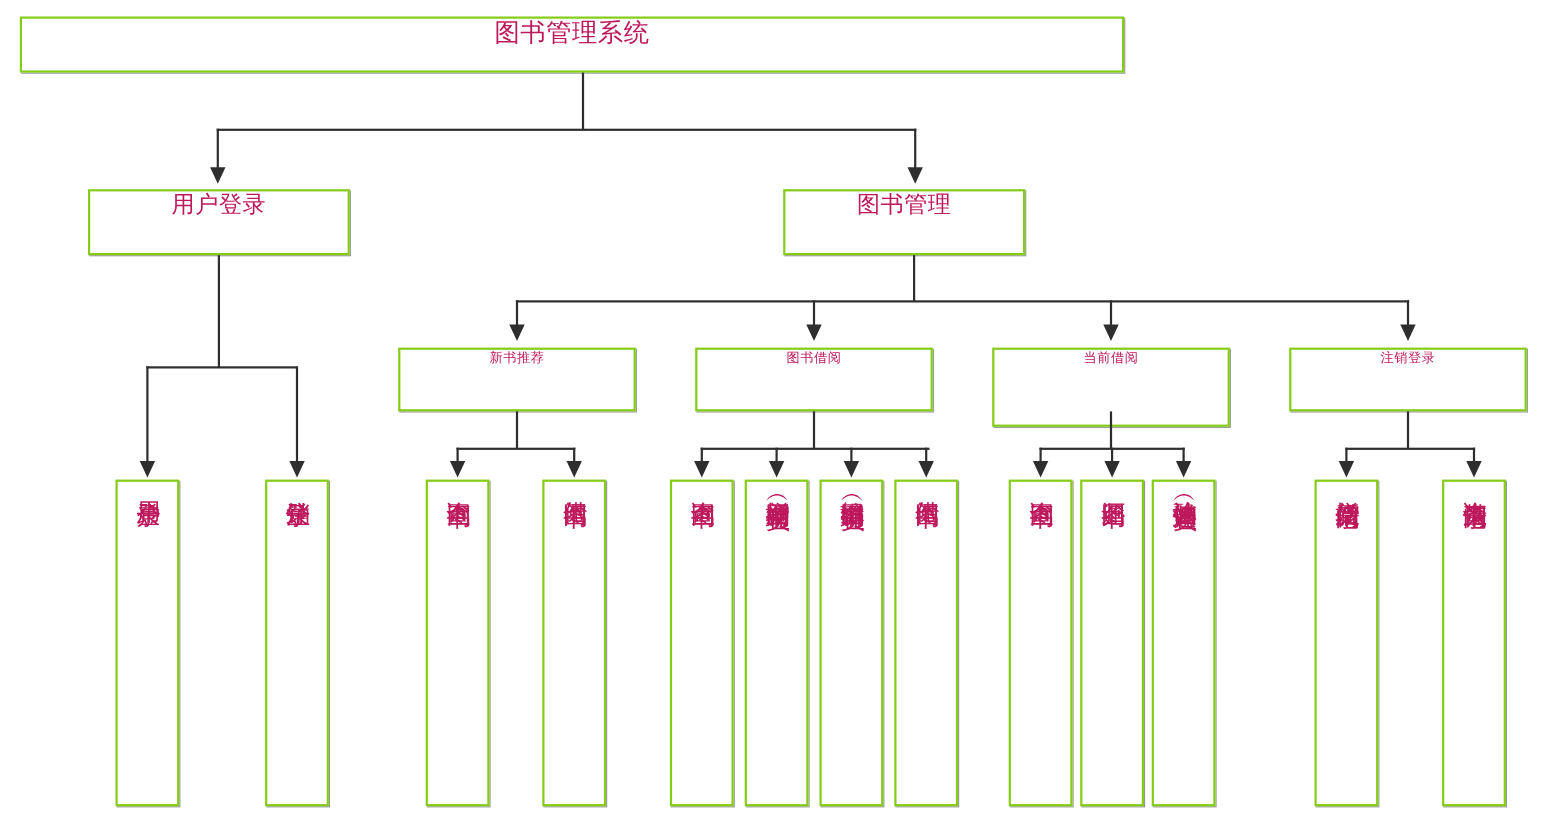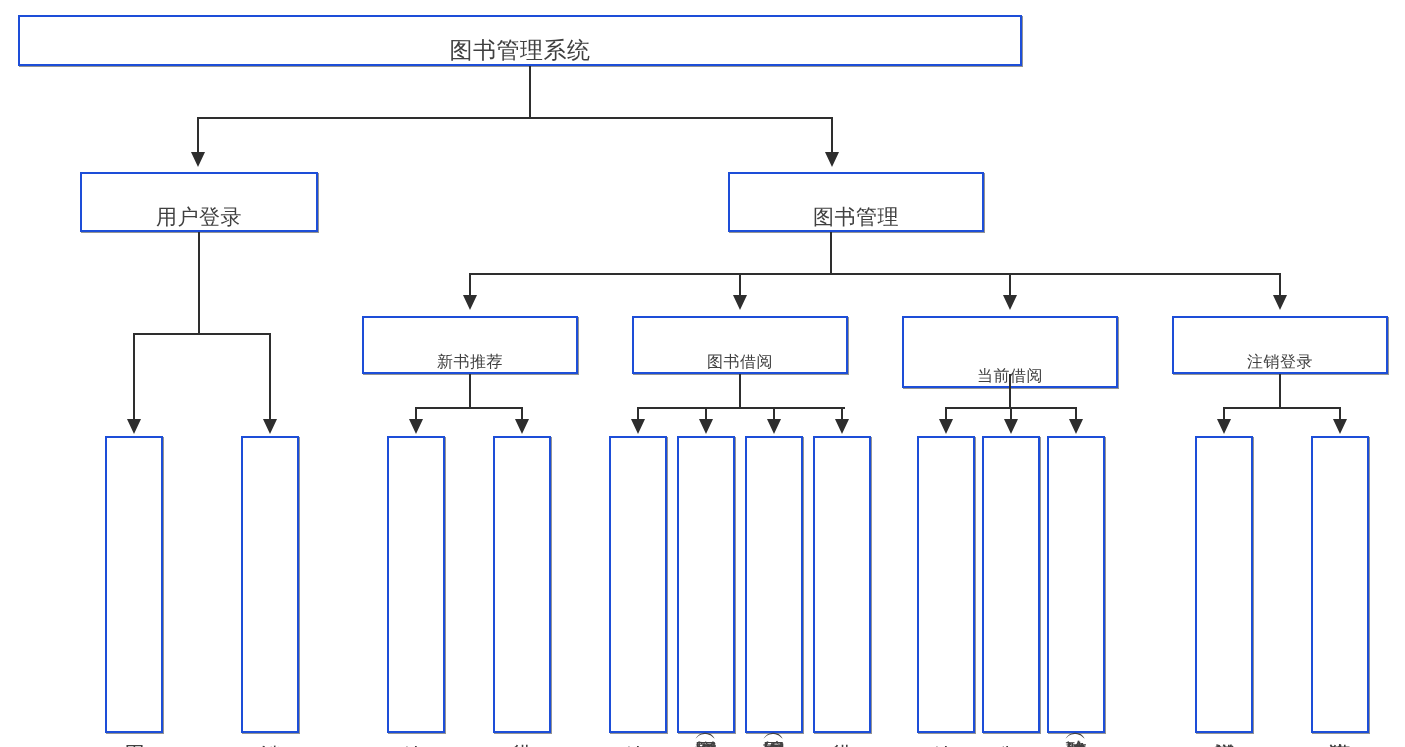--- a/index.html
+++ b/index.html
@@ -13,37 +13,37 @@
   #canvas {
     position: relative;
     width: 1405px;
     height: 747px;
     background: #ffffff;
     overflow: hidden;
   }
   .node {
     position: absolute;
     box-sizing: border-box;
-    border: 2px solid #1d4ed8;
+    border: 2px solid #84cc16;
     background: #ffffff;
-    color: #404040;
+    color: #be185d;
     display: flex;
-    align-items: flex-end;
+    align-items: flex-start;
     justify-content: center;
     box-shadow: 1px 1px 0 rgba(60,60,60,0.55);
   }
   .node .lbl {
     display: block;
     text-align: center;
     line-height: 1.18;
     letter-spacing: 0.5px;
   }
   .root { font-size: 23px; }
   .tier1 { font-size: 21px; }
-  .tier2 { font-size: 16px; }
+  .tier2 { font-size: 12px; }
   .leaf .lbl {
     writing-mode: vertical-rl;
     text-orientation: upright;
     font-size: 22px;
     line-height: 1.28;
     letter-spacing: 1px;
     max-height: 100%;
   }
   .edge {
     position: absolute;
@@ -82,21 +82,21 @@
 
   <div class="edge v" style="left:197px; top:117px; width:2px; height:38px;"></div>
   <div class="arrow" style="left:191px; top:152px;"></div>
 
   <div class="edge v" style="left:831px; top:117px; width:2px; height:38px;"></div>
   <div class="arrow" style="left:825px; top:152px;"></div>
 
   <div class="node tier1" style="left:80px; top:172px; width:238px; height:60px;">
     <span class="lbl">用户登录</span>
   </div>
-  <div class="node tier1" style="left:728px; top:172px; width:256px; height:60px;">
+  <div class="node tier1" style="left:712px; top:172px; width:220px; height:60px;">
     <span class="lbl">图书管理</span>
   </div>
 
   <div class="edge v" style="left:198px; top:232px; width:2px; height:102px;"></div>
   <div class="edge h" style="left:133px; top:333px; width:137px; height:2px;"></div>
   <div class="edge v" style="left:133px; top:333px; width:2px; height:88px;"></div>
   <div class="arrow" style="left:127px; top:419px;"></div>
   <div class="edge v" style="left:269px; top:333px; width:2px; height:88px;"></div>
   <div class="arrow" style="left:263px; top:419px;"></div>
 

